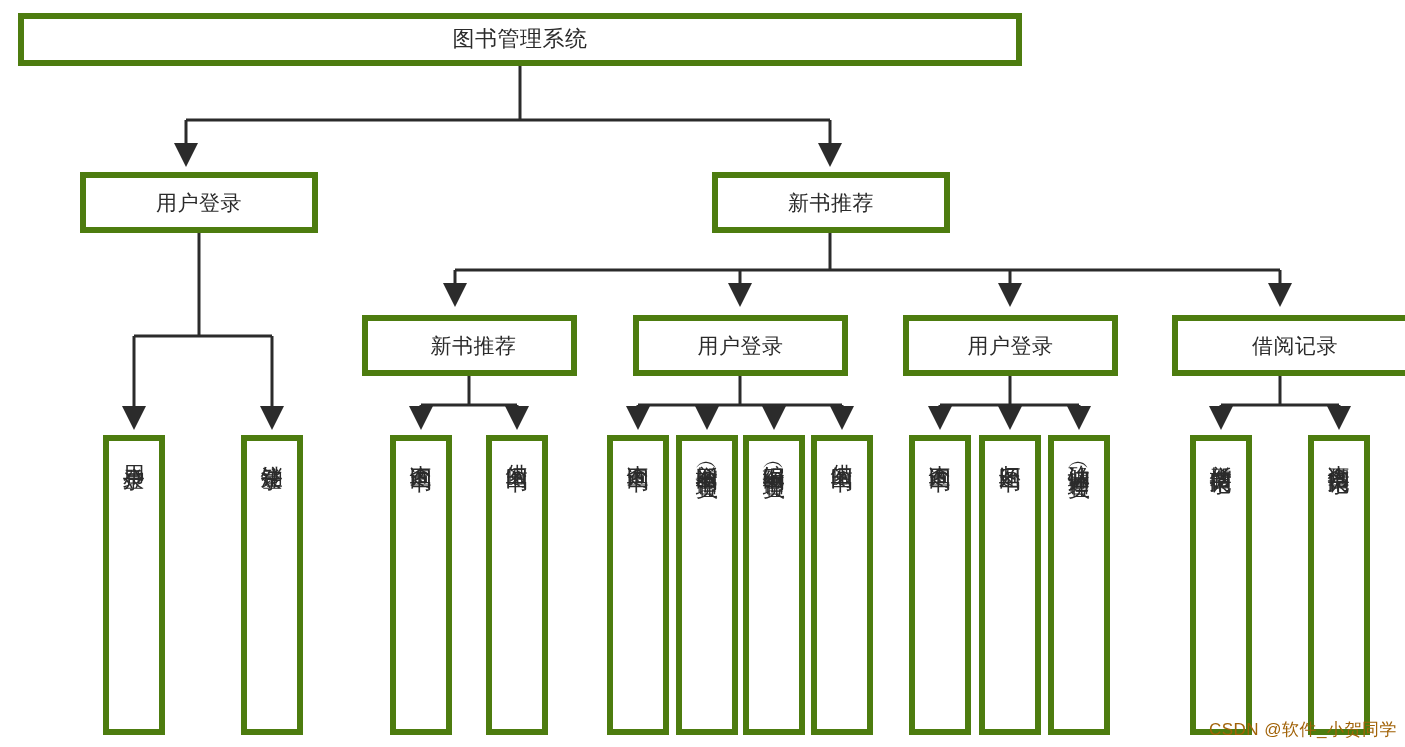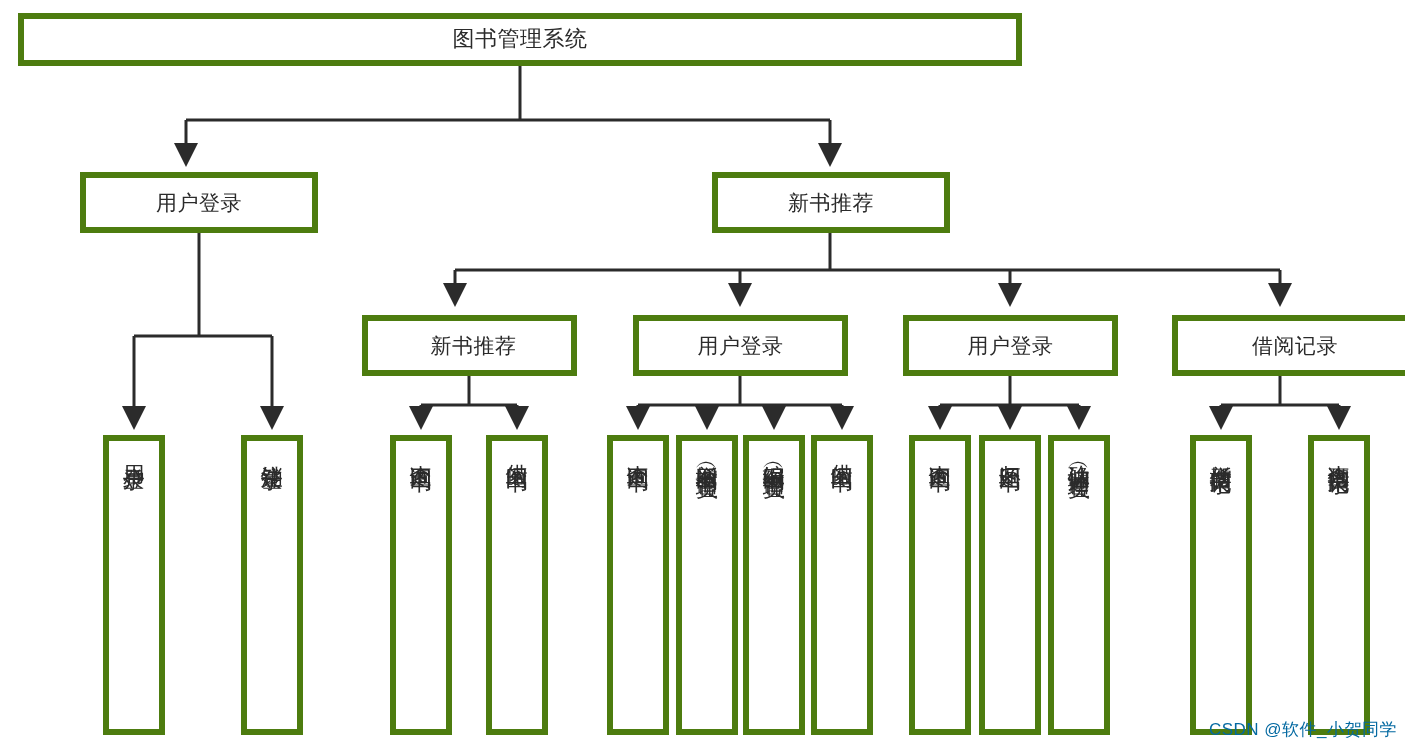--- a/index.html
+++ b/index.html
@@ -58,21 +58,21 @@
     text-orientation: upright;
     font-size: 22px;
     line-height: 1.16;
     letter-spacing: 2px;
   }
   .watermark {
     position: absolute;
     right: 8px;
     bottom: 6px;
     font-size: 17px;
-    color: #0369a1;
+    color: #a16207;
     letter-spacing: 0.5px;
     white-space: nowrap;
   }
 </style>
 </head>
 <body>
 
 <div id="canvas">
 
   <svg id="wires" viewBox="0 0 1405 747" xmlns="http://www.w3.org/2000/svg">

